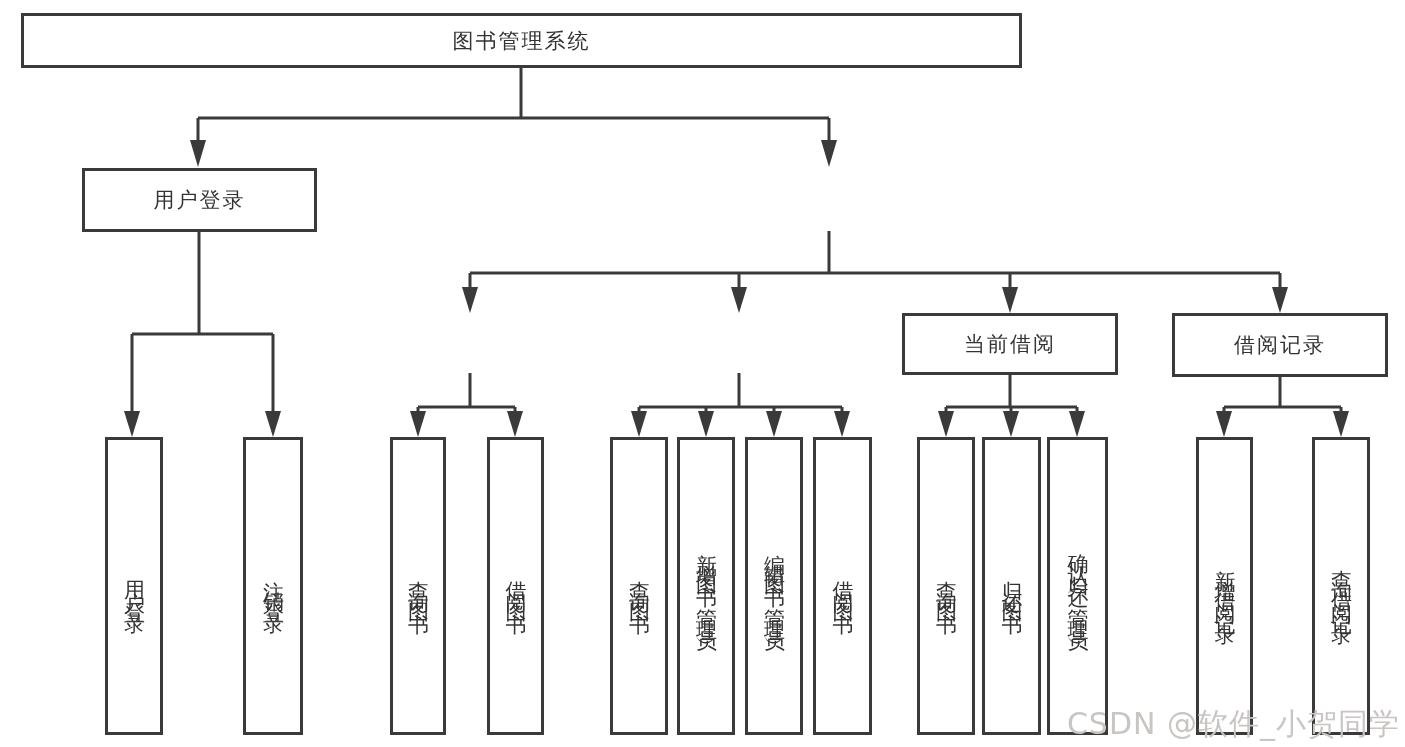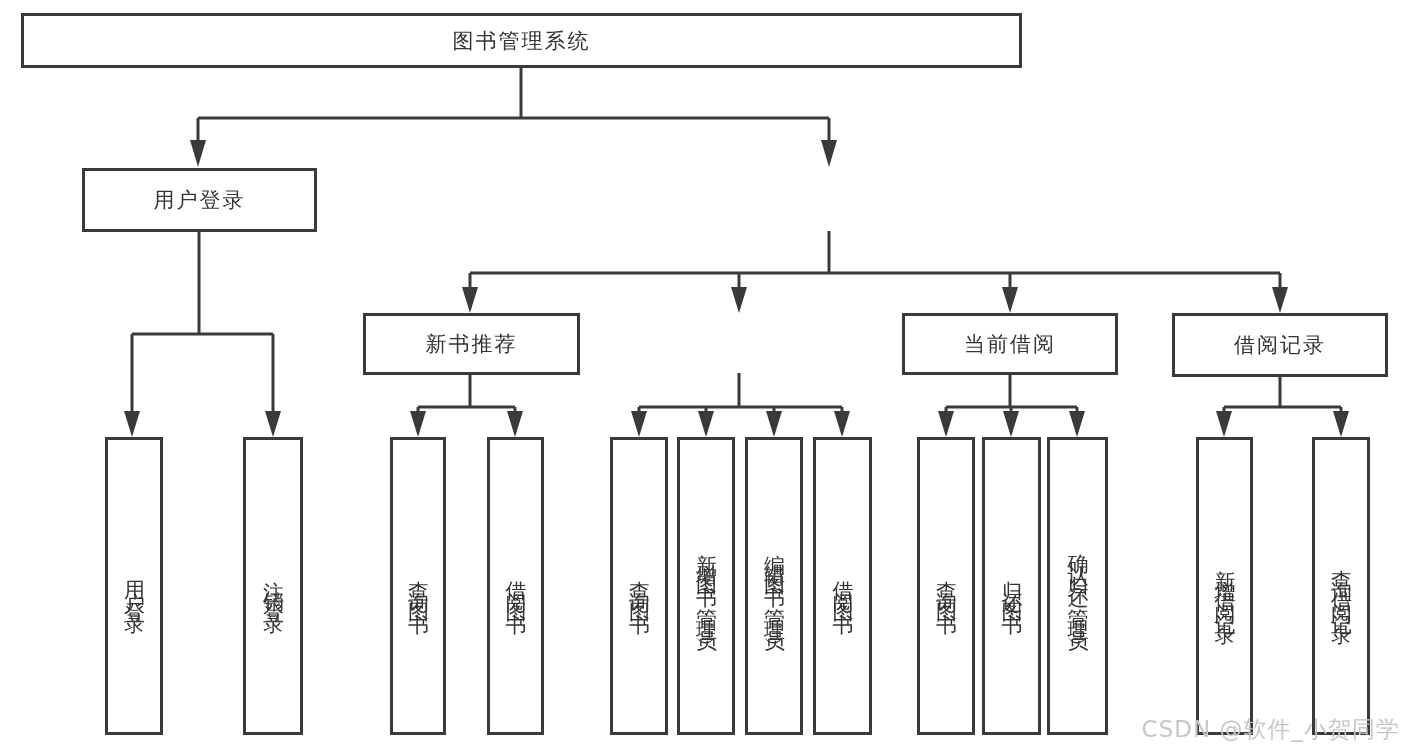--- a/index.html
+++ b/index.html
@@ -13,21 +13,21 @@
     display:flex;align-items:center;justify-content:center;
   }
   .hbox{font-size:21px;letter-spacing:2px;font-weight:400;}
   .leaf{top:437px;height:298px;}
   .vtext{
     writing-mode:vertical-rl;text-orientation:mixed;
     font-size:21px;letter-spacing:11px;line-height:1;white-space:nowrap;
   }
   .watermark{
     position:absolute;right:5px;bottom:2px;z-index:10;
-    font-size:23px;letter-spacing:1px;color:#c9c5c3;
+    font-size:30px;letter-spacing:1px;color:#c9c5c3;
   }
 </style>
 </head>
 <body>
 
 <div class="canvas">
 
   <svg class="connectors" viewBox="0 0 1405 747" xmlns="http://www.w3.org/2000/svg">
     <g stroke="#3a3a3a" stroke-width="3" fill="none">
 
@@ -69,23 +69,20 @@
   </svg>
 
   <div class="box hbox" style="left:21px;top:13px;width:1001px;height:55px">
     <span>图书管理系统</span>
   </div>
 
   <div class="box hbox" style="left:82px;top:168px;width:235px;height:64px">
     <span>用户登录</span>
   </div>
 
-  <div class="box hbox" style="left:363px;top:313px;width:217px;height:62px">
-    <span>新书推荐</span>
-  </div>
   <div class="box hbox" style="left:902px;top:313px;width:216px;height:62px">
     <span>当前借阅</span>
   </div>
   <div class="box hbox" style="left:1172px;top:313px;width:216px;height:64px">
     <span>借阅记录</span>
   </div>
 
   <div class="box leaf" style="left:105px;width:58px">
     <span class="vtext">用户登录</span>
   </div>

